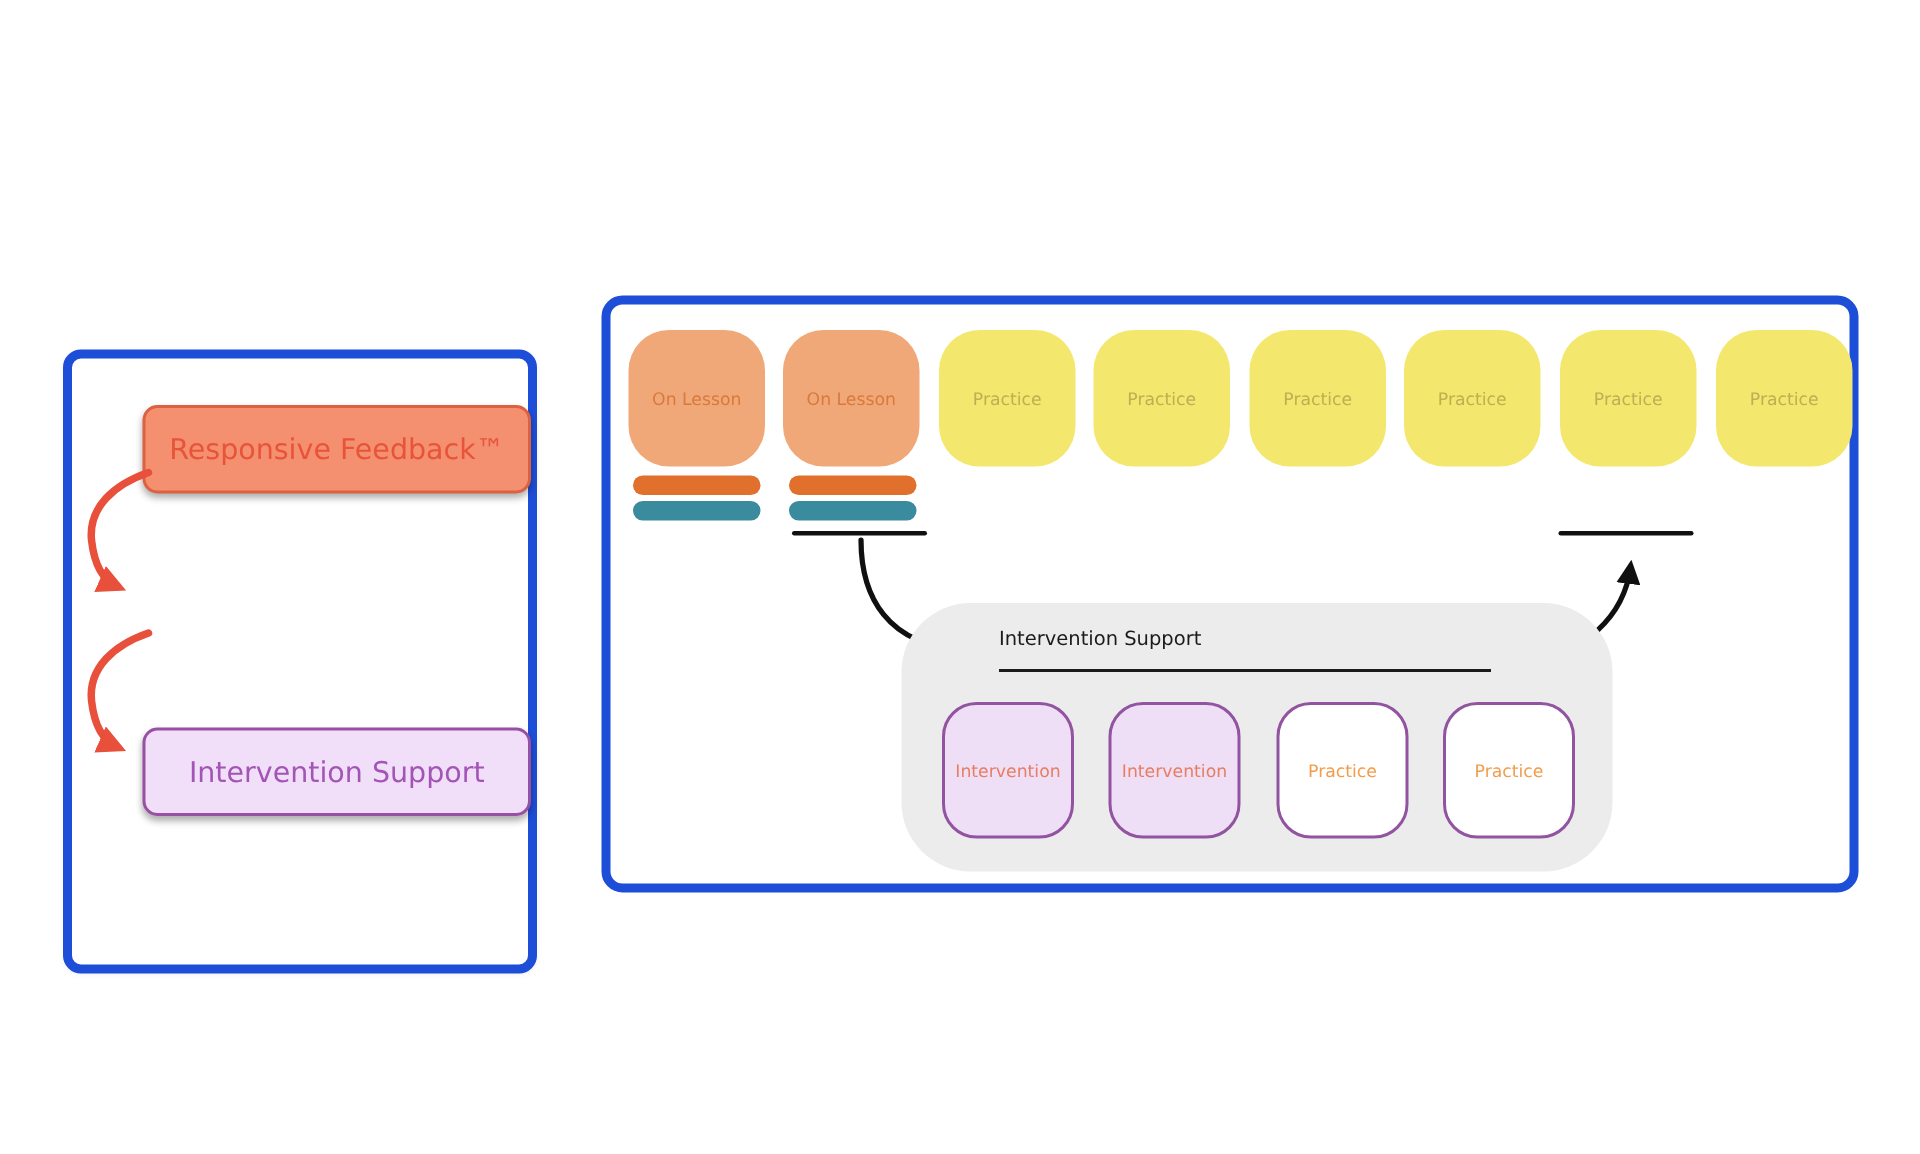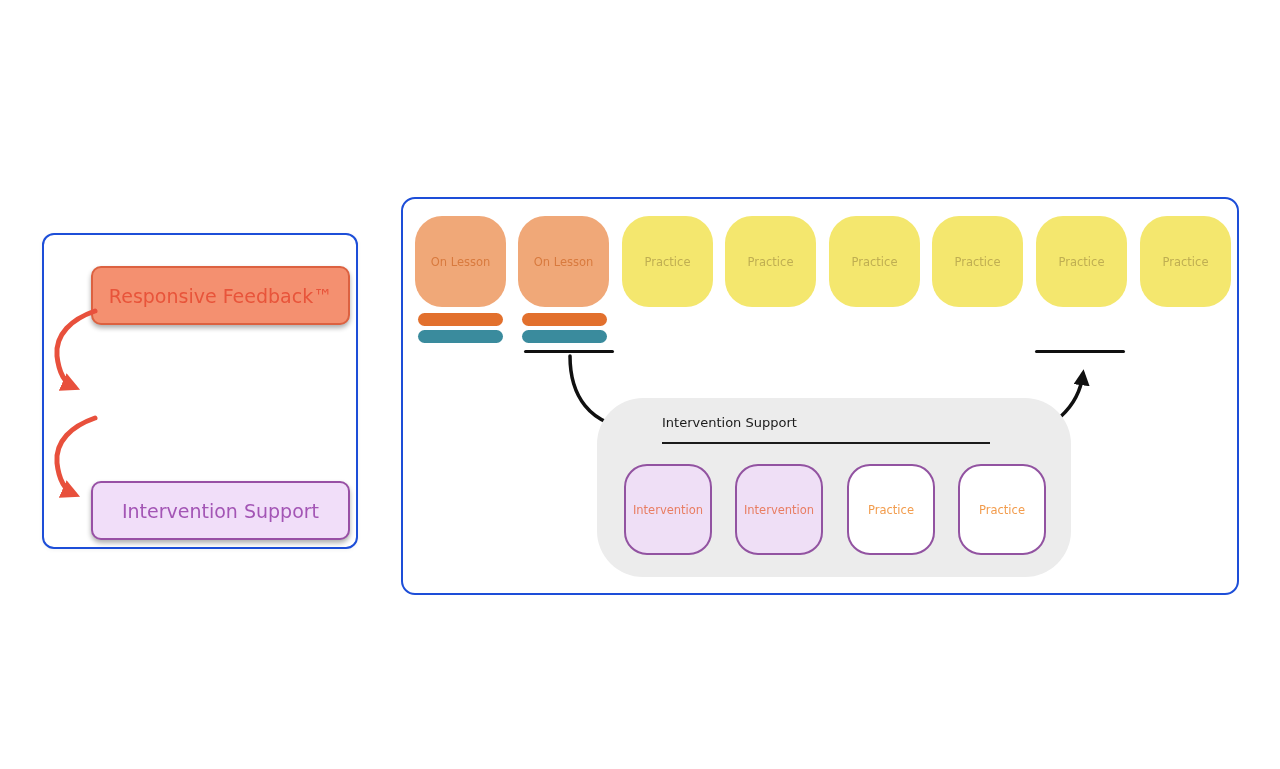--- a/index.html
+++ b/index.html
@@ -2,27 +2,27 @@
 <html><head>
 <meta charset="utf-8">
 <style>
   * { margin: 0; padding: 0; box-sizing: border-box; }
   html, body { width: 1280px; height: 769px; background: #ffffff; overflow: hidden; }
   body { font-family: "DejaVu Sans", "Liberation Sans", sans-serif; position: relative; }
 
   .card {
     position: absolute;
     background: #ffffff;
-    border: 2px solid #1d4ed8;
+    border: 6px solid #1d4ed8;
   }
 
   
   .left-card {
     left: 42px; top: 233px;
-    width: 316px; height: 316px;
+    width: 316px; height: 416px;
     border-radius: 12px;
     box-shadow: 0 1px 4px rgba(0,0,0,0.05);
   }
   .stage {
     position: absolute;
     left: 47px;
     width: 259px; height: 59px;
     border-radius: 10px;
     border: 2px solid;
     display: flex; align-items: center; justify-content: center;

